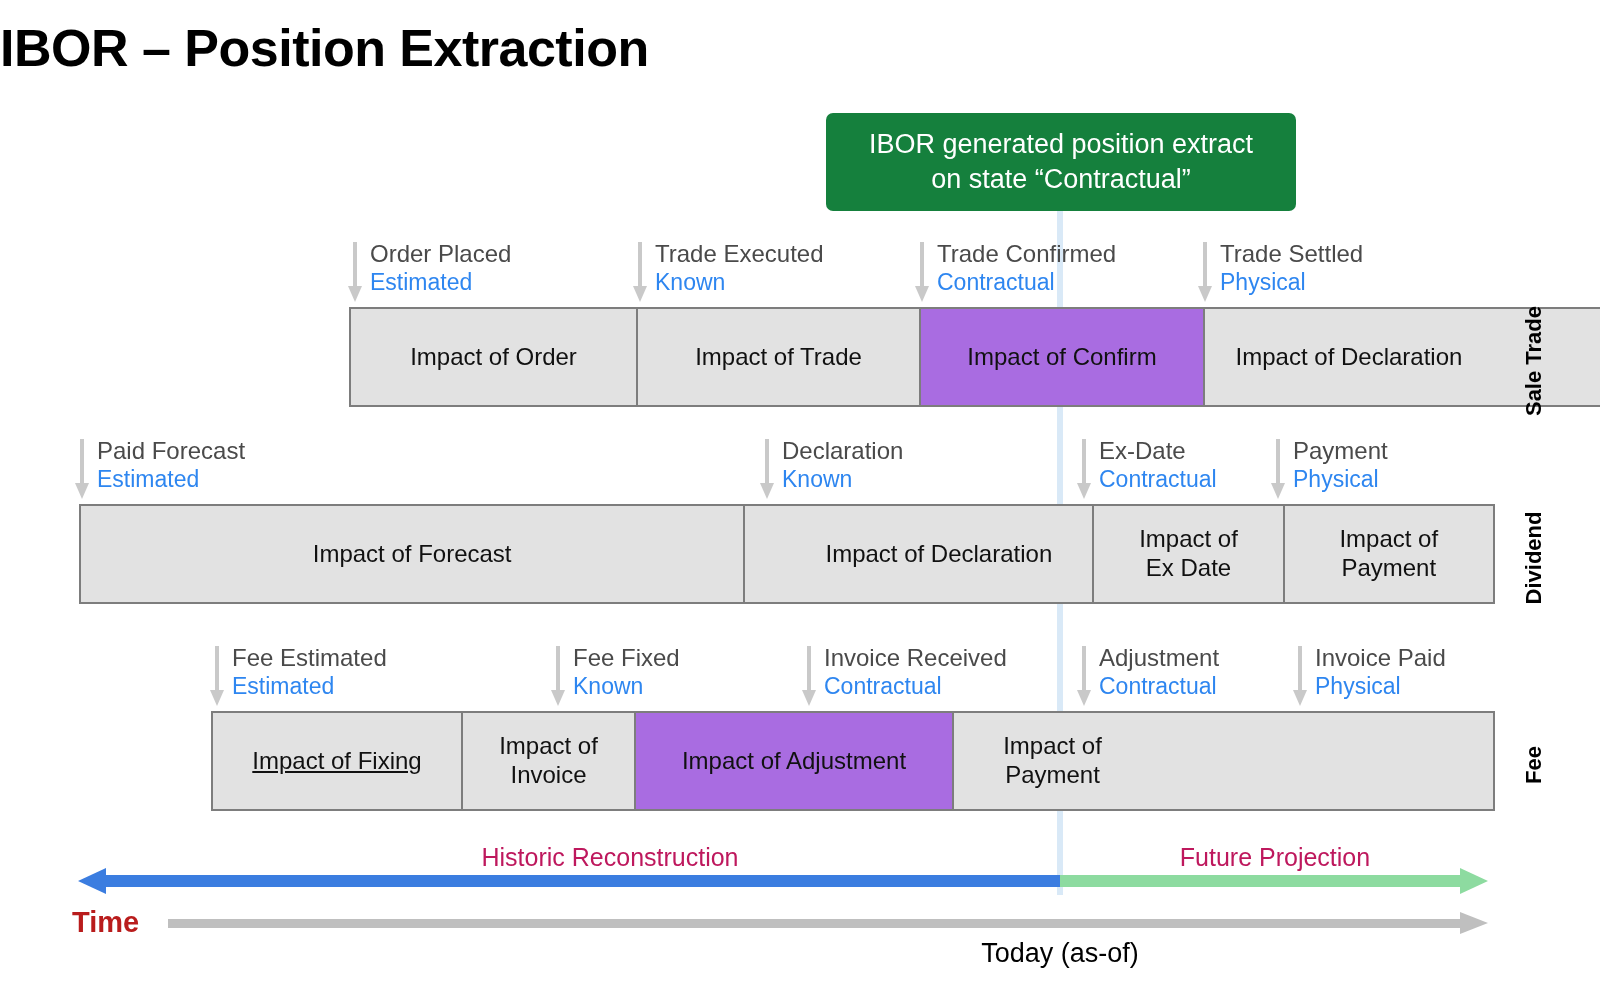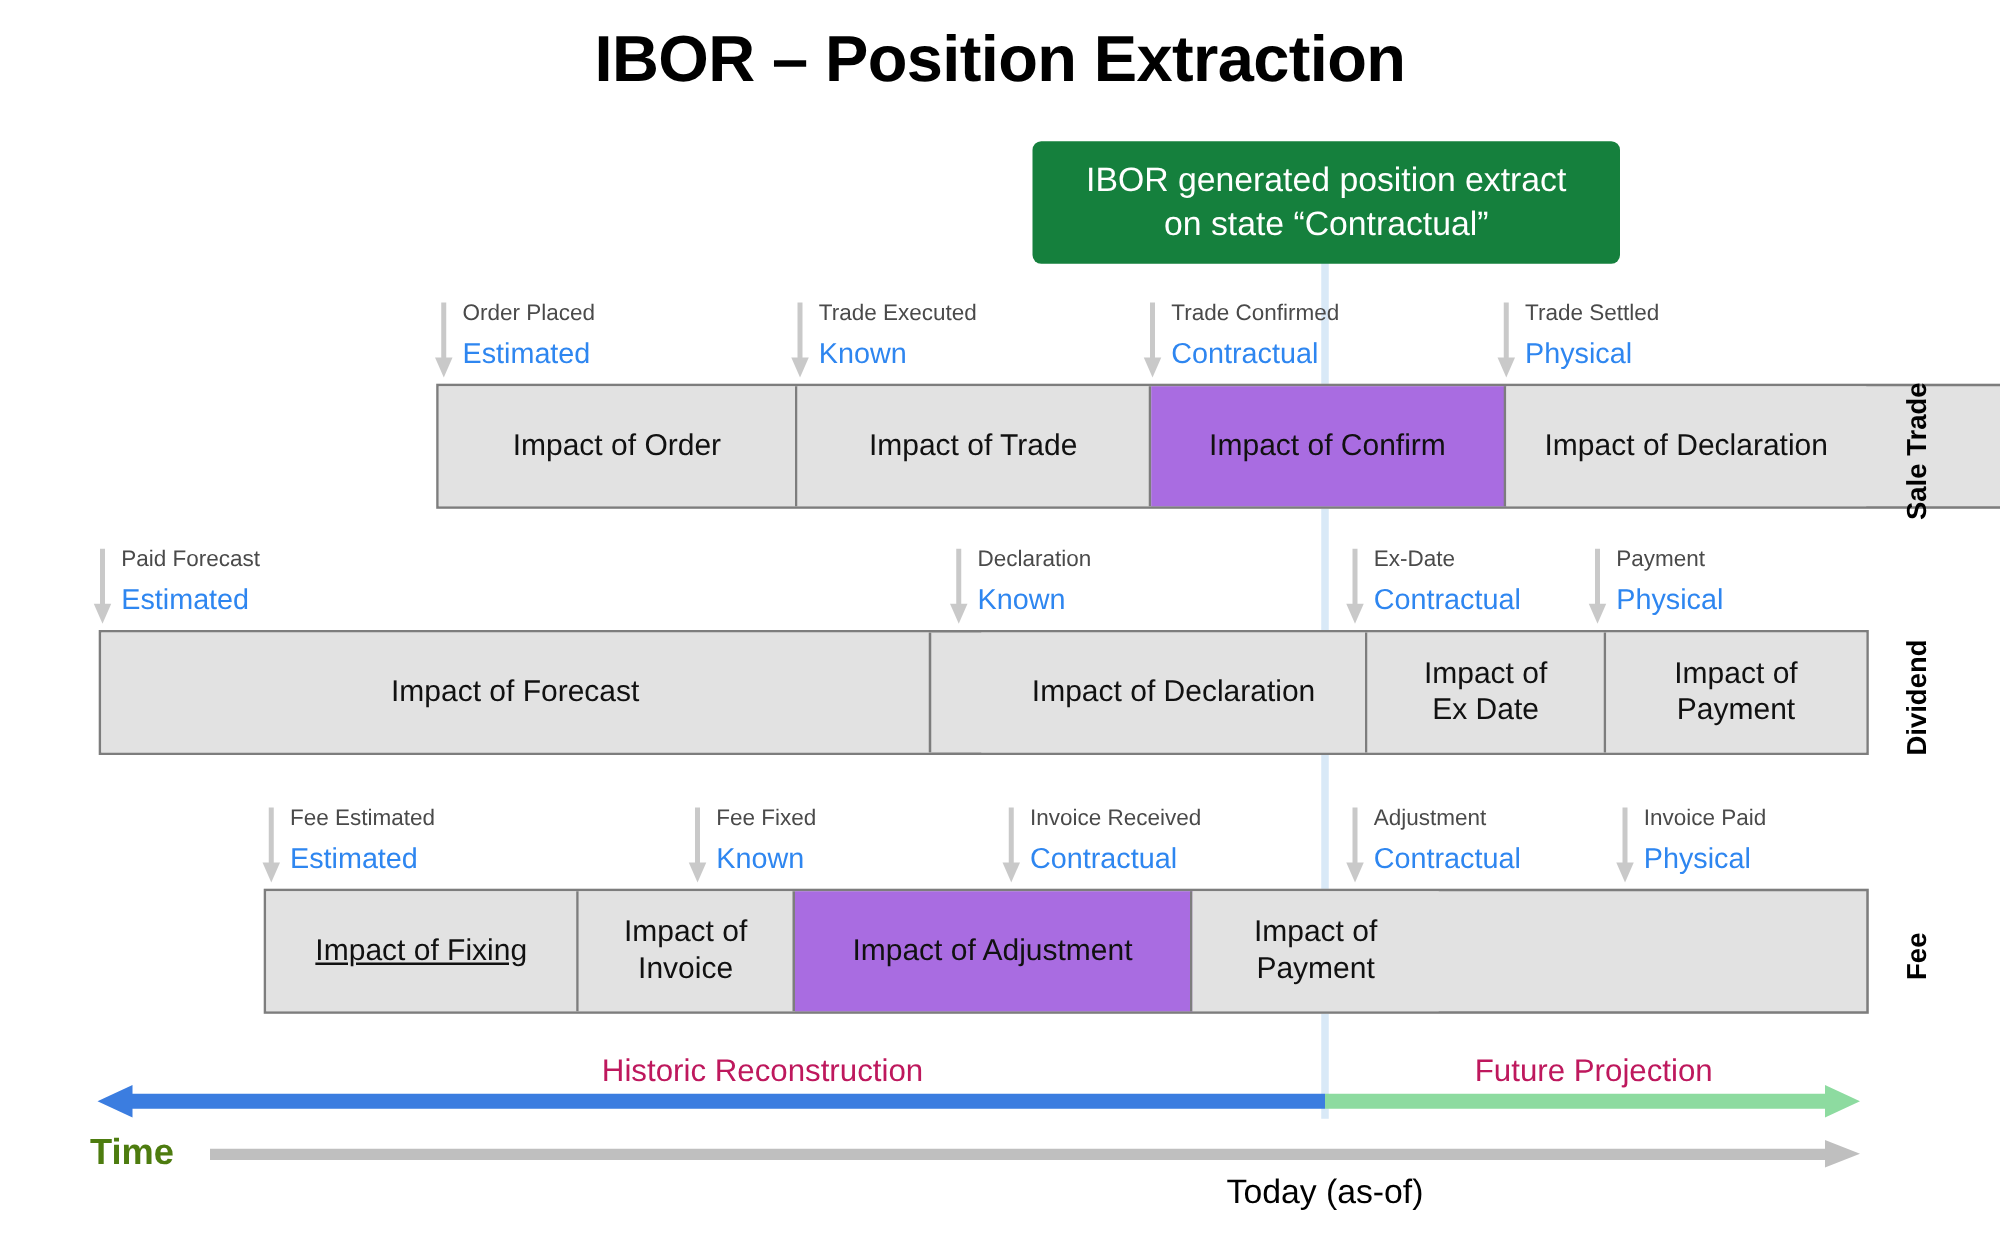--- a/index.html
+++ b/index.html
@@ -7,21 +7,21 @@
     width:1600px;height:1000px;
     background:#ffffff;
     font-family:"Liberation Sans", sans-serif;
     overflow:hidden;
   }
   #stage{position:relative;width:1600px;height:1000px;}
 
   
   .title{
     position:absolute;left:0;top:18px;width:1600px;
-    text-align:center;
+    text-align:left;
     font-size:52px;font-weight:bold;color:#000000;
     letter-spacing:-0.5px;
   }
 
   
   .today-line{
     position:absolute;left:1057px;top:185px;width:6px;height:710px;
     background:#d9e9f7;
   }
 
@@ -42,21 +42,21 @@
   .event .arrow .shaft{
     position:absolute;left:5px;top:0;width:4px;height:46px;background:#c9c9c9;
   }
   .event .arrow .head{
     position:absolute;left:0;top:44px;width:0;height:0;
     border-left:7px solid transparent;border-right:7px solid transparent;
     border-top:16px solid #c9c9c9;
   }
   .event .ev-name{
     position:absolute;left:22px;top:0px;
-    font-size:18px;color:#4a4a4a;white-space:nowrap;
+    font-size:24px;color:#4a4a4a;white-space:nowrap;
   }
   .event .ev-state{
     position:absolute;left:22px;top:29px;
     font-size:23px;color:#2e86f0;white-space:nowrap;
   }
 
   
   .lane{
     position:absolute;
     display:flex;
@@ -101,21 +101,21 @@
   .fut-arrow{position:absolute;left:1060px;top:868px;width:428px;height:26px;}
   .fut-arrow .bar{position:absolute;left:0;top:7px;width:402px;height:12px;background:#8ddba0;}
   .fut-arrow .tip{
     position:absolute;right:0;top:0;width:0;height:0;
     border-top:13px solid transparent;border-bottom:13px solid transparent;
     border-left:28px solid #8ddba0;
   }
 
   .time-label{
     position:absolute;left:72px;top:906px;
-    font-size:29px;font-weight:bold;color:#4d7c0f;
+    font-size:29px;font-weight:bold;color:#b91c1c;
   }
   .time-axis{position:absolute;left:168px;top:912px;width:1320px;height:22px;}
   .time-axis .bar{position:absolute;left:0;top:7px;width:1292px;height:9px;background:#bfbfbf;}
   .time-axis .tip{
     position:absolute;right:0;top:0;width:0;height:0;
     border-top:11px solid transparent;border-bottom:11px solid transparent;
     border-left:28px solid #bfbfbf;
   }
   .today-label{
     position:absolute;left:900px;top:938px;width:320px;

